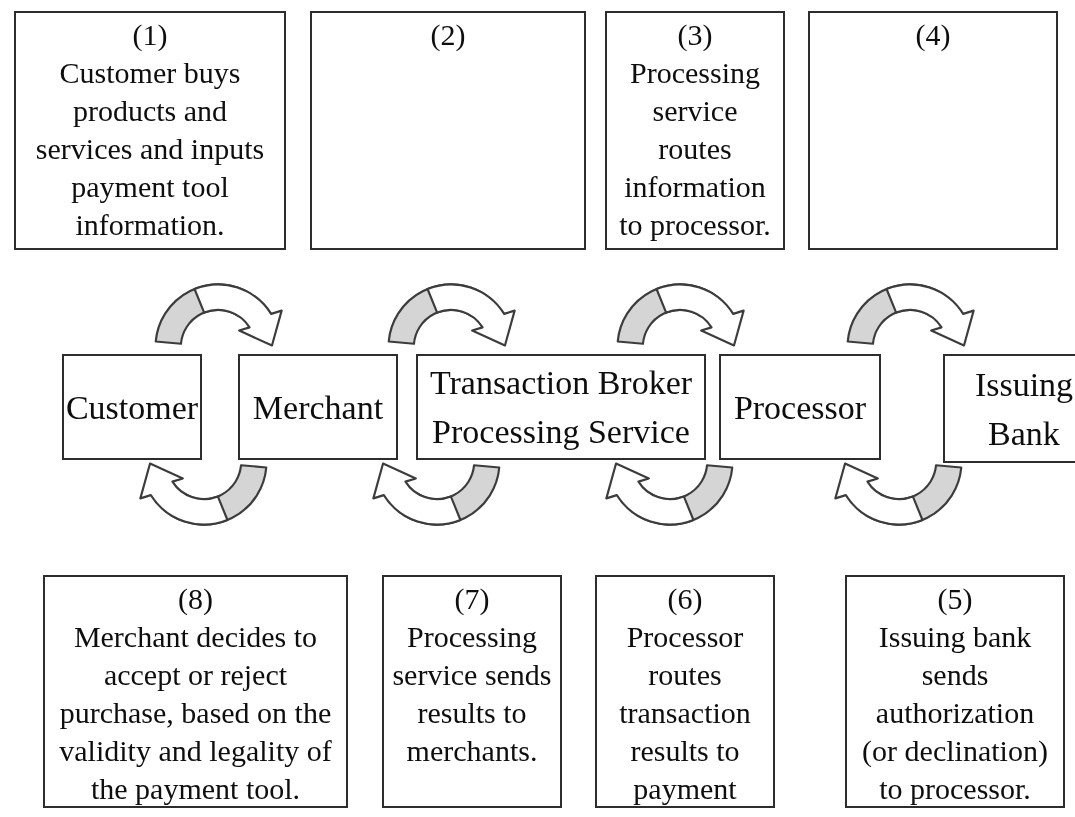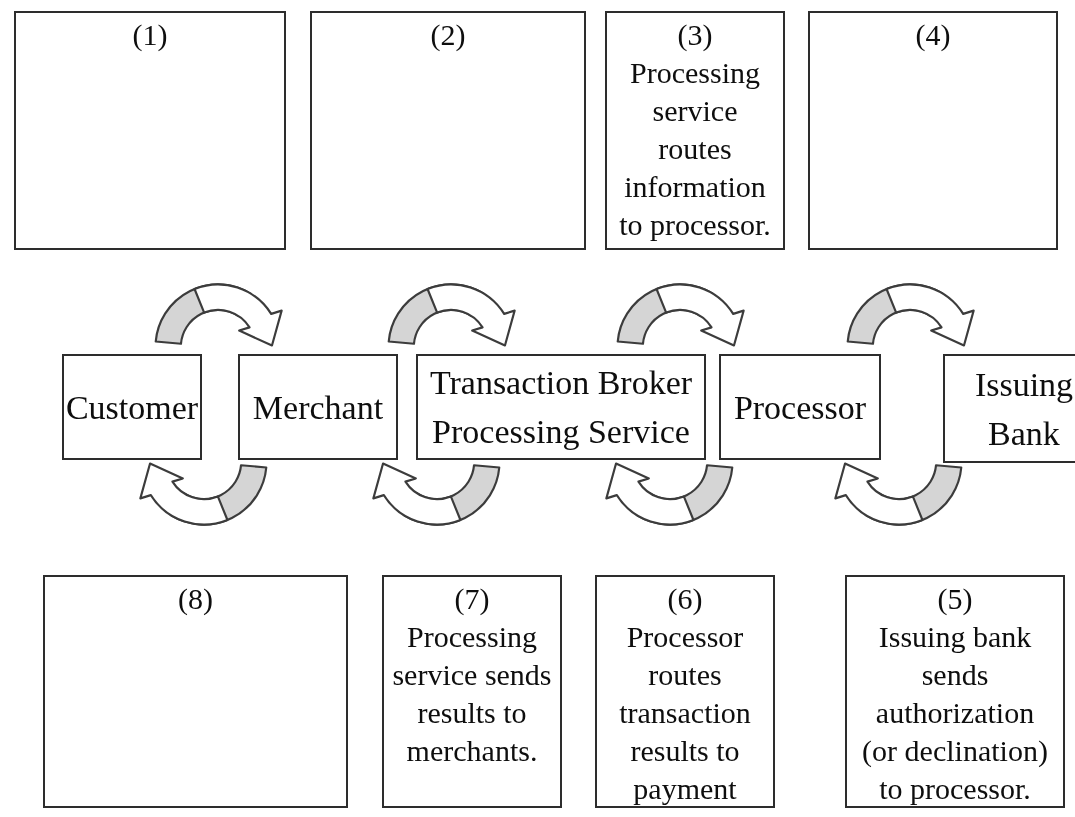--- a/index.html
+++ b/index.html
@@ -45,20 +45,25 @@
       <path class="band-gray" d="M4.3,86.4 A64,64 0 0 1 101.9,37.7 L88.1,59.8 A38,38 0 0 0 30.1,88.7 Z"></path>
       <path class="band-white" d="M44,32.7 A64,64 0 0 1 122.3,58.1 L133.0,54.8 L123.1,90.4 L89.6,75.2 L100.2,71.9 A38,38 0 0 0 53.8,56.8 Z"></path>
     </g>
   </defs>
 </svg>
 
 <div class="canvas">
 
   <div class="box step" style="left:14px;top:11px;width:272px;height:239px">
     <div class="pre">(1)</div>
+    <div class="pre">Customer buys
+products and
+services and inputs
+payment tool
+information.</div>
   </div>
   <div class="box step" style="left:310px;top:11px;width:276px;height:239px">
     <div class="pre">(2)</div>
   </div>
   <div class="box step" style="left:605px;top:11px;width:180px;height:239px">
     <div class="pre">(3)</div>
     <div class="pre">Processing
 service
 routes
 information
@@ -107,20 +112,25 @@
     </svg>
   <svg class="arrow return" viewBox="0 0 140 93" style="left:598px;top:461px">
       <use href="#curved-arrow"></use>
     </svg>
   <svg class="arrow return" viewBox="0 0 140 93" style="left:827px;top:461px">
       <use href="#curved-arrow"></use>
     </svg>
 
   <div class="box step" style="left:43px;top:575px;width:305px;height:233px">
     <div class="pre">(8)</div>
+    <div class="pre">Merchant decides to
+accept or reject
+purchase, based on the
+validity and legality of
+the payment tool.</div>
   </div>
   <div class="box step" style="left:382px;top:575px;width:180px;height:233px">
     <div class="pre">(7)</div>
     <div class="pre">Processing
 service sends
 results to
 merchants.</div>
   </div>
   <div class="box step" style="left:595px;top:575px;width:180px;height:233px">
     <div class="pre">(6)</div>

